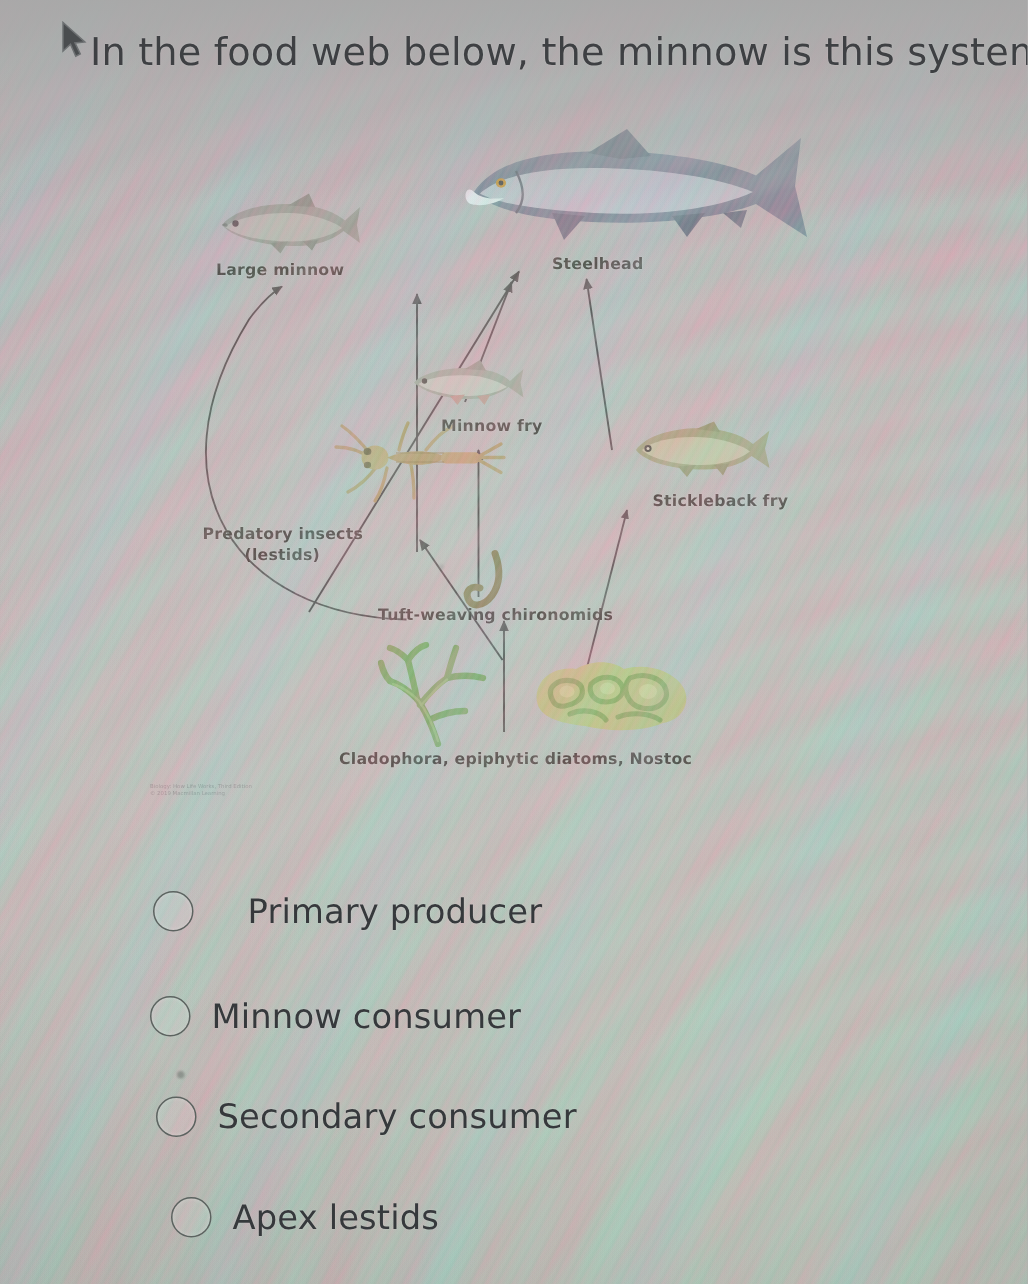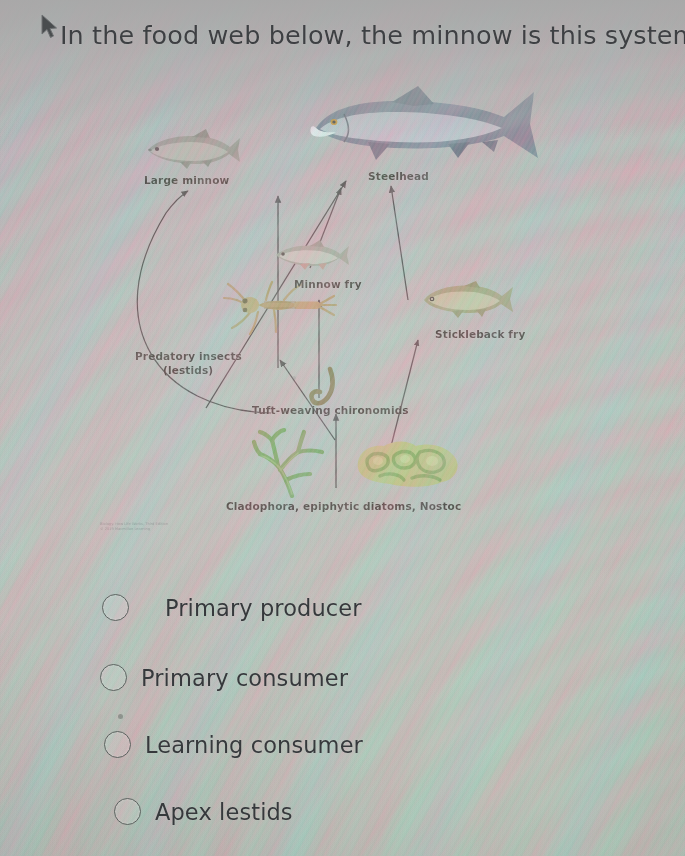--- a/index.html
+++ b/index.html
@@ -322,26 +322,26 @@
 
 <div id="options">
 
   <div class="option" style="left:6px;top:14px;gap:36px;">
     <span class="radio"></span>
     <span class="opt-label">Primary producer</span>
   </div>
 
   <div class="option" style="left:4px;top:84px;">
     <span class="radio"></span>
-    <span class="opt-label">Primary consumer</span>
+    <span class="opt-label">Minnow consumer</span>
   </div>
 
   <div class="option" style="left:8px;top:151px;">
     <span class="radio"></span>
-    <span class="opt-label">Learning consumer</span>
+    <span class="opt-label">Secondary consumer</span>
   </div>
 
   <div class="option" style="left:18px;top:218px;">
     <span class="radio"></span>
     <span class="opt-label">Apex lestids</span>
   </div>
 
   <div class="speck" style="left:22px;top:134px;"></div>
 </div>
 

